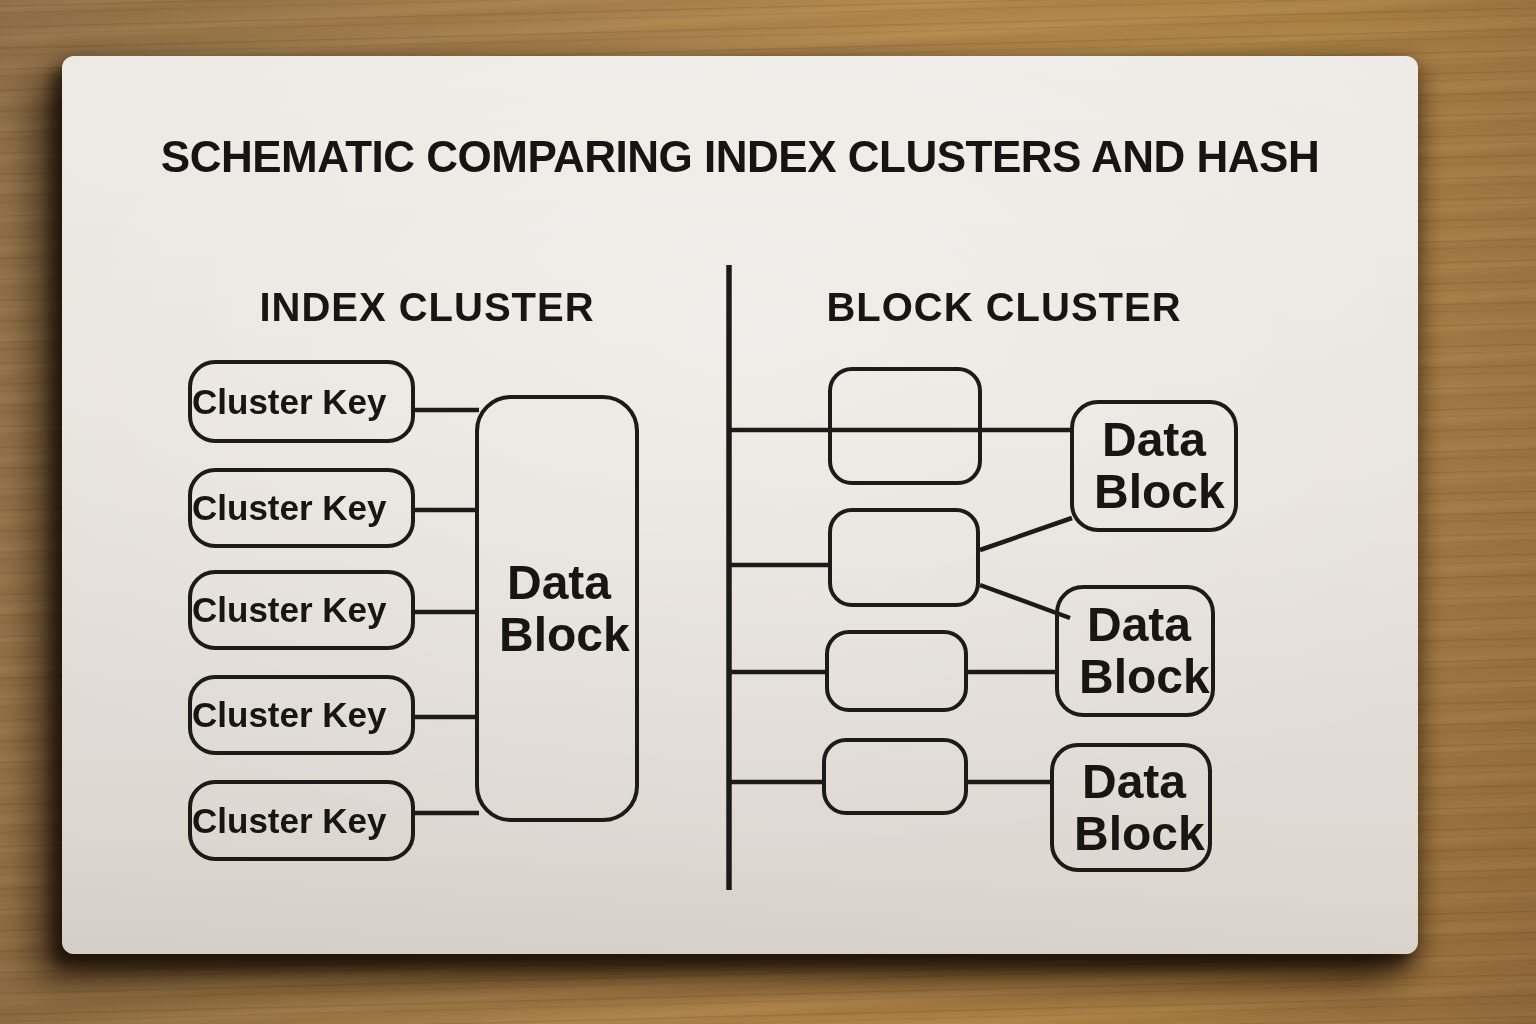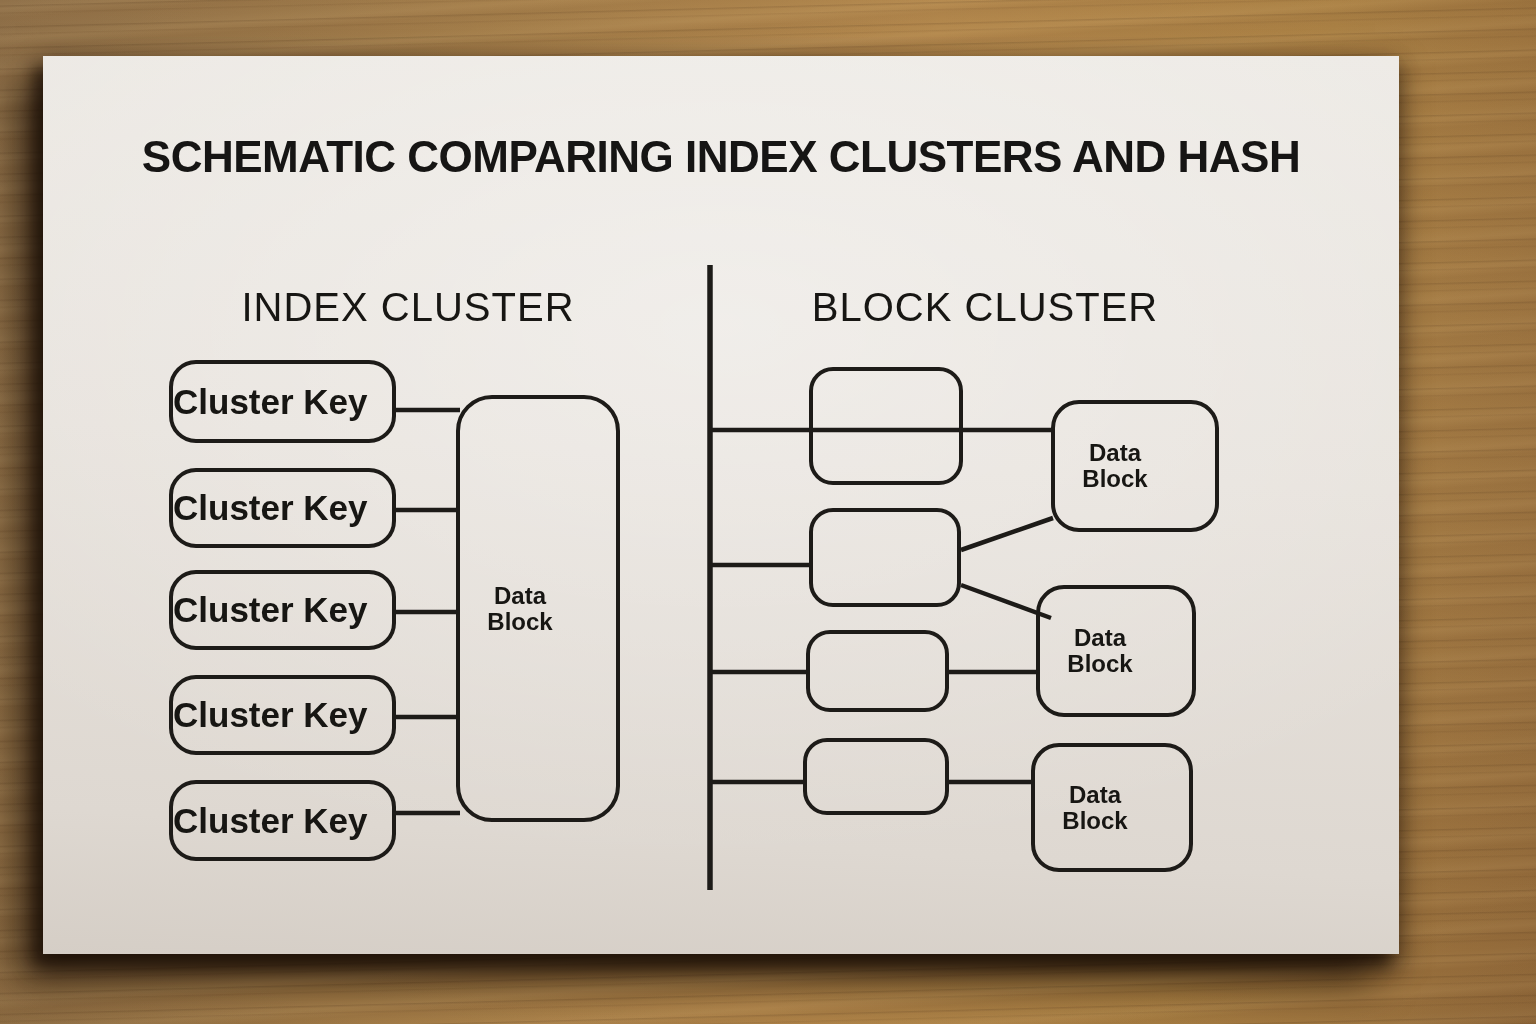--- a/index.html
+++ b/index.html
@@ -17,47 +17,47 @@
         rgba(70,44,20,0.16) 6px, rgba(70,44,20,0.00) 8px,
         rgba(70,44,20,0.00) 12px, rgba(94,62,30,0.12) 13px,
         rgba(70,44,20,0.00) 15px, rgba(70,44,20,0.00) 21px),
       repeating-linear-gradient(176deg,
         rgba(255,220,160,0.00) 0px, rgba(255,220,160,0.06) 9px,
         rgba(120,80,40,0.10) 18px, rgba(255,220,160,0.00) 30px),
       linear-gradient(100deg, #8f7049 0%, #a07a47 28%, #b08449 55%, #a87e42 78%, #91693a 100%);
   }
   
   .card{
-    position:absolute;left:43px;top:56px;width:1356px;height:898px;
+    position:absolute;left:62px;top:56px;width:1356px;height:898px;
     background:
       radial-gradient(120% 100% at 50% 30%, rgba(255,255,255,0.35) 0%, rgba(0,0,0,0) 60%),
       linear-gradient(183deg,#edeae5 0%, #e7e2dc 45%, #ded8d1 85%, #d5cec6 100%);
-    border-radius:0;
+    border-radius:12px;
     box-shadow:
       -26px 26px 38px 2px rgba(20,10,4,0.62),
       -10px 12px 14px rgba(20,10,4,0.55),
       0 10px 22px 4px rgba(25,13,5,0.50);
   }
   .abs{position:absolute;}
   .title-line{
     left:0;width:100%;text-align:center;color:#161514;font-weight:bold;
     letter-spacing:-0.5px;white-space:nowrap;
   }
   .col-heading{
-    text-align:center;color:#171613;font-weight:normal;font-size:40px;
+    text-align:center;color:#171613;font-weight:bold;font-size:40px;
     letter-spacing:1px;white-space:nowrap;
   }
   .node{
     box-sizing:border-box;border:4px solid #1d1b18;background:transparent;
     display:flex;align-items:center;justify-content:flex-start;
     color:#171613;font-weight:bold;text-align:center;
   }
   .ck{border-radius:27px;font-size:35px;}
   .hb{border-radius:24px;}
-  .db{border-radius:28px;font-size:24px;line-height:1.08;}
+  .db{border-radius:28px;font-size:48px;line-height:1.08;padding-left:20px;}
   .db .lbl{width:120px;}
   .bigdb{border-radius:36px;}
   svg.wires{position:absolute;inset:0;pointer-events:none;}
   svg.wires line{stroke:#1d1b18;}
 </style>
 </head>
 <body>
 
 <div class="wood"></div>
 

